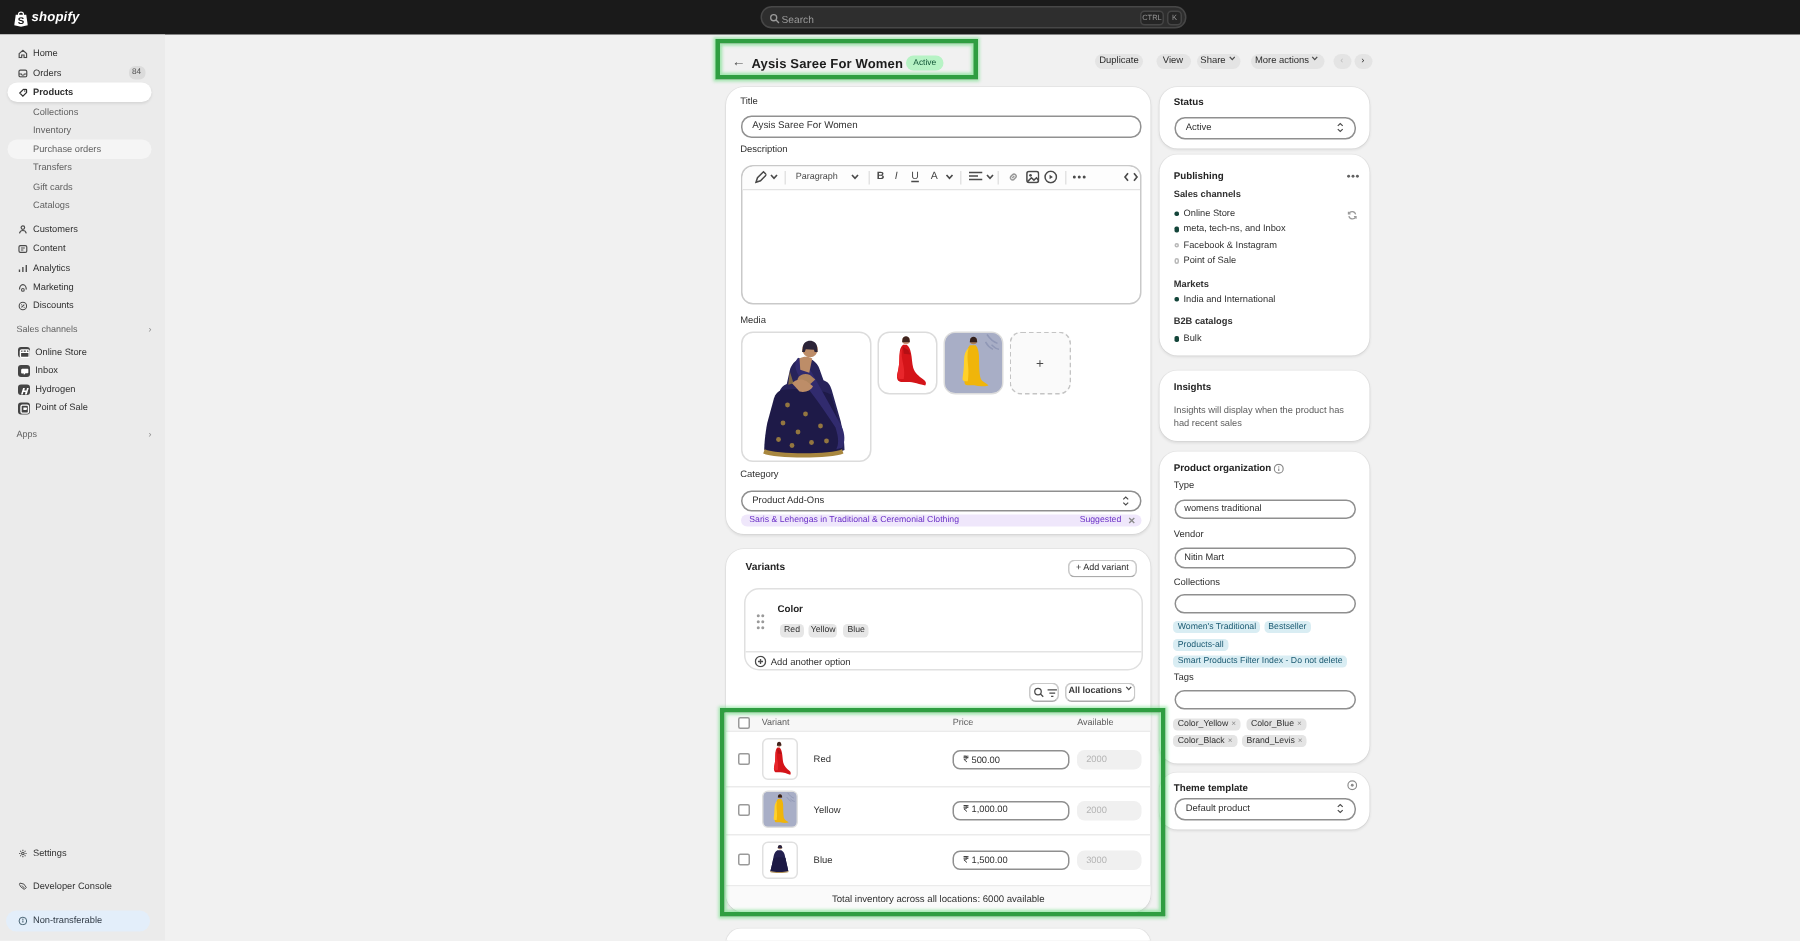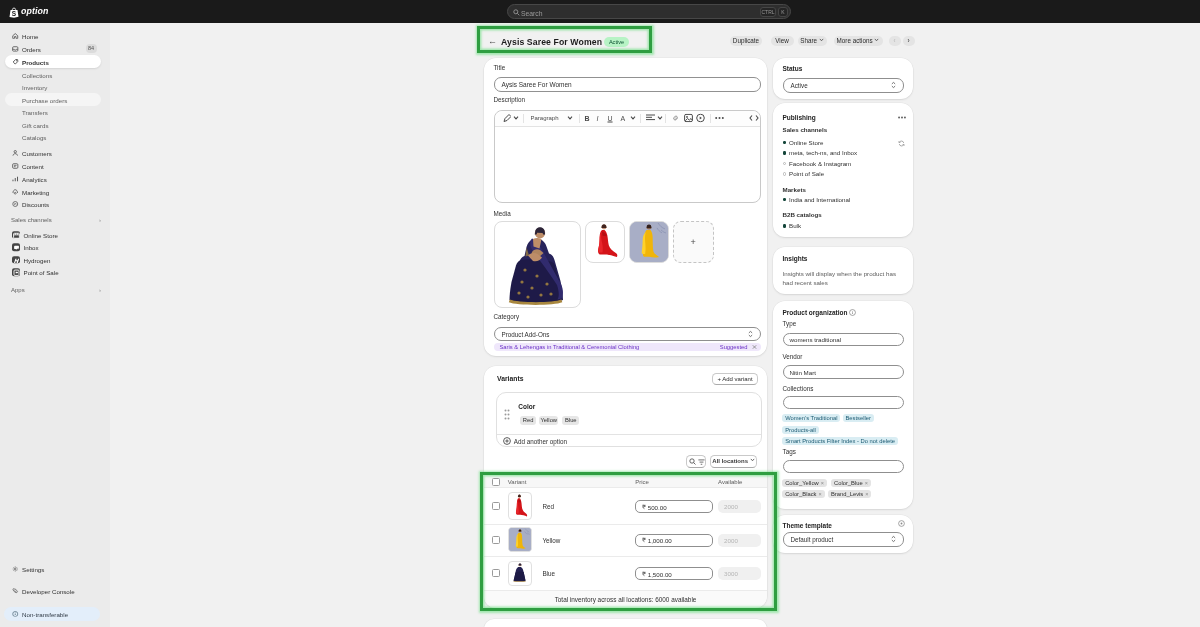--- a/index.html
+++ b/index.html
@@ -50,21 +50,21 @@
 .pubhead{position:absolute;left:782.5px;font-size:6.2px;color:#303030;font-weight:bold;line-height:1}
 </style></head>
 <body>
 
 <div id="topbar">
   <svg class="abs" style="left:9px;top:6.5px" width="10" height="11" viewBox="0 0 20 22">
   <path d="M6.8 8V4.8c0-3.6 6.4-3.6 6.4 0V8" fill="none" stroke="#fff" stroke-width="1.6"></path>
   <path d="M3 5.8h14L19 19.6 10 21.6 1 19.8z" fill="#fff"></path>
   <text x="10" y="17.5" font-family="Liberation Sans" font-size="13" font-weight="bold" fill="#1a1a1a" text-anchor="middle">S</text>
 </svg>
-  <div class="abs" style="left:21px;top:6px;color:#fff;font-size:8.8px;font-weight:bold;font-style:italic;letter-spacing:.1px">option</div>
+  <div class="abs" style="left:21px;top:6px;color:#fff;font-size:8.8px;font-weight:bold;font-style:italic;letter-spacing:.1px">shopify</div>
   <div id="search">
     <svg class="abs" style="left:4.5px;top:4px" width="7" height="7" viewBox="0 0 8 8">
         <circle cx="3.2" cy="3.2" r="2.3" fill="none" stroke="#9a9a9a" stroke-width="1"></circle>
         <path d="M5 5l2.2 2.2" stroke="#9a9a9a" stroke-width="1"></path>
       </svg>
     <div class="abs" style="left:13px;top:4.5px;font-size:6.8px;color:#9a9a9a">Search</div>
   </div>
   <div class="key" style="left:760px;width:16px">CTRL</div>
   <div class="key" style="left:778px;width:10px">K</div>
 </div>

